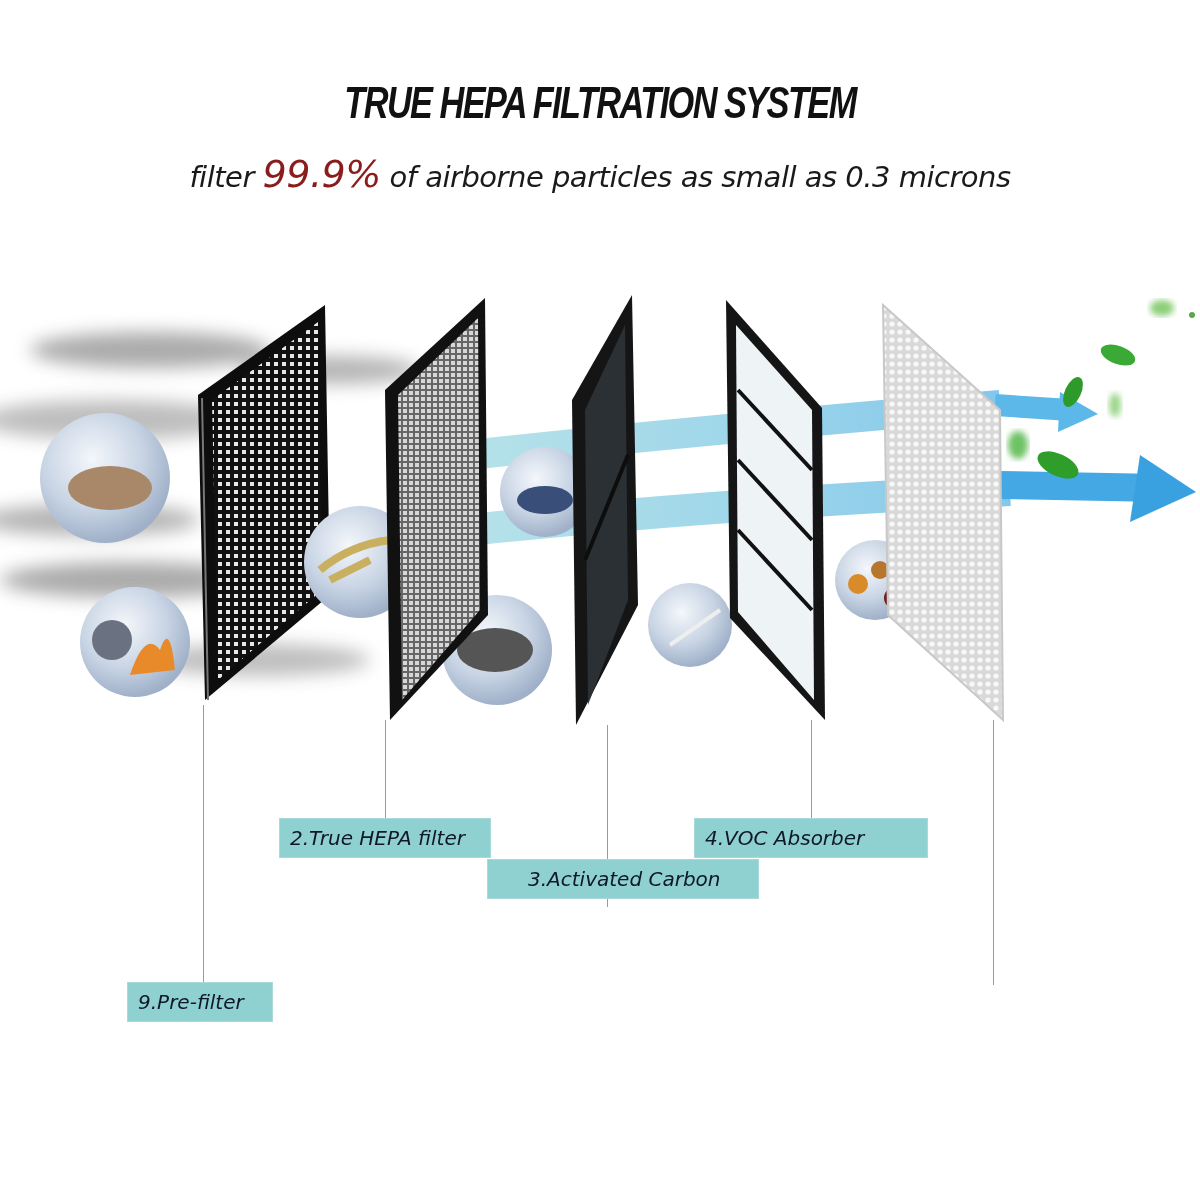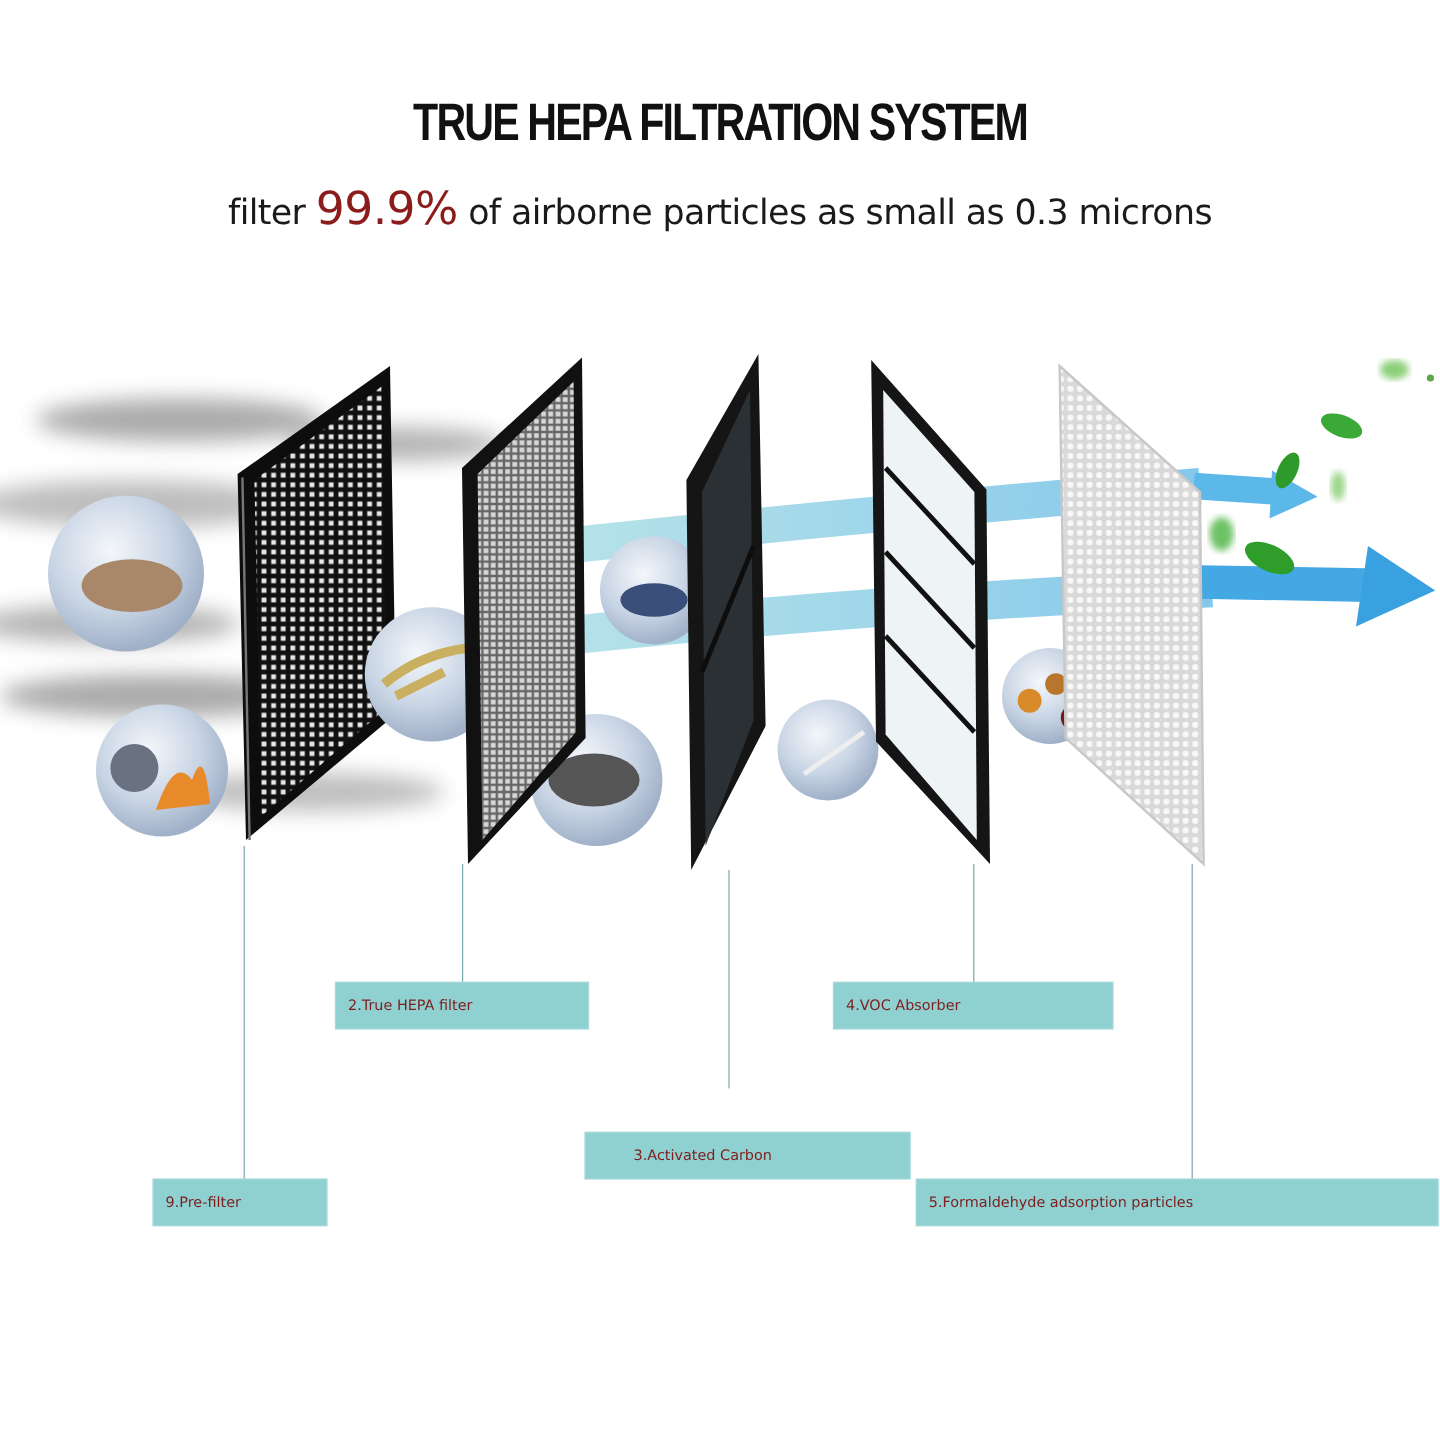--- a/index.html
+++ b/index.html
@@ -1,21 +1,21 @@
 <!DOCTYPE html>
 <html><head>
   <meta charset="utf-8">
   <style>
     html, body { margin:0; padding:0; background:#ffffff; }
-    #root { position:relative; width:1200px; height:1200px; overflow:hidden; background:#ffffff; font-family:"Liberation Sans", sans-serif; }
+    #root { position:relative; width:1200px; height:1200px; overflow:hidden; background:#ffffff; font-family:"Liberation Sans", sans-serif;font-style:italic; }
     .title { position:absolute; left:0; top:78px; width:1200px; text-align:center; font-family:"Liberation Sans", sans-serif; font-weight:bold; font-size:44px; letter-spacing:-2px; color:#111; transform:scaleX(0.78); transform-origin:600px 0; }
     .subtitle { position:absolute; left:0; top:140px; width:1200px; text-align:center; font-size:29px; color:#1a1a1a; font-family:"DejaVu Sans", sans-serif; letter-spacing:-0.5px;margin-top:12px; }
     .subtitle .hl { color:#8b1c1c; font-size:38px; }
     svg.scene { position:absolute; left:0; top:0; }
-    .label { position:absolute; background:#8fd0d0; color:#7f1d1d; font-family:"DejaVu Sans", sans-serif; font-size:12px; padding:0 10px; height:38px; line-height:38px; box-shadow:0 0 0 1px #a9d9d9; }
+    .label { position:absolute; background:#8fd0d0; color:#0f172a; font-family:"DejaVu Sans", sans-serif; font-size:20px; padding:0 10px; height:38px; line-height:38px; box-shadow:0 0 0 1px #a9d9d9; }
     .vline { position:absolute; width:1px; background:#77a9ad; }
   </style>
 </head>
 <body>
 
 <div id="root">
 
   <div class="title">TRUE HEPA FILTRATION SYSTEM</div>
   <div class="subtitle"><span>filter </span><span class="hl">99.9%</span><span> of airborne particles as small as 0.3 microns</span></div>
 
@@ -129,17 +129,16 @@
   </svg>
 
   <div class="vline" style="left:203px; top:705px; height:285px;"></div>
   <div class="vline" style="left:385px; top:720px; height:100px;"></div>
   <div class="vline" style="left:607px; top:725px; height:182px;"></div>
   <div class="vline" style="left:811px; top:720px; height:100px;"></div>
   <div class="vline" style="left:993px; top:720px; height:265px;"></div>
 
   <div class="label" style="left:128px; top:983px; width:124px;">9.Pre-filter</div>
   <div class="label" style="left:280px; top:819px; width:190px;">2.True HEPA filter</div>
-  <div class="label" style="left:488px; top:944px; width:220px;padding-left:40px;">3.Activated Carbon</div>
+  <div class="label" style="left:488px; top:860px; width:220px;padding-left:40px;">3.Activated Carbon</div>
   <div class="label" style="left:695px; top:819px; width:212px;">4.VOC Absorber</div>
-  <div class="label" style="left:764px; top:983px; width:414px;">5.Formaldehyde  adsorption particles</div>
 
 </div>
 
 </body></html>

